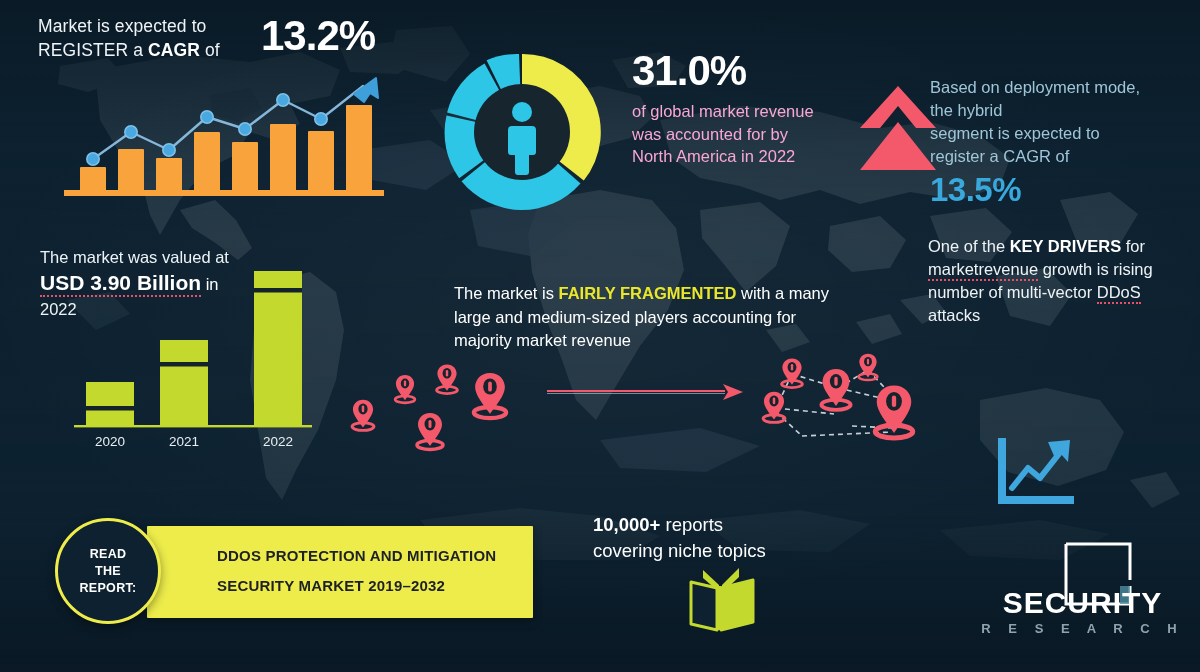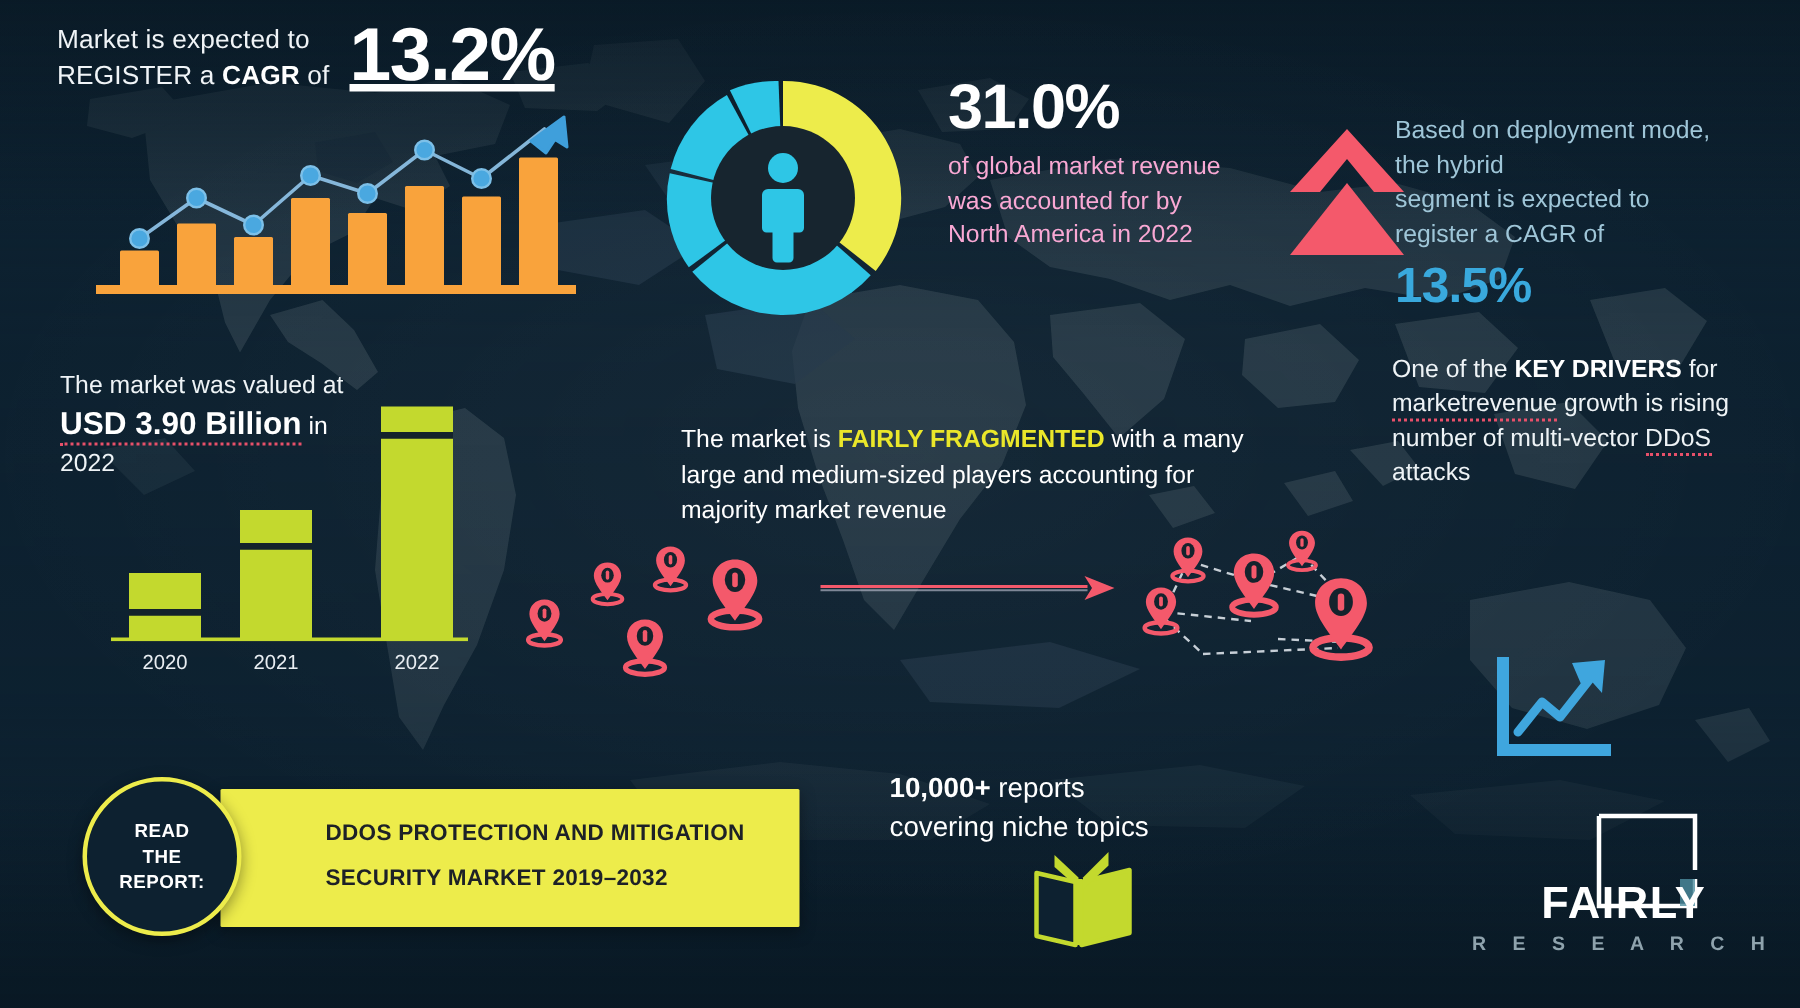--- a/index.html
+++ b/index.html
@@ -18,21 +18,21 @@
                linear-gradient(180deg, rgba(8,22,32,0.55) 0%, rgba(0,0,0,0) 22%, rgba(0,0,0,0) 78%, rgba(8,22,32,0.6) 100%);}
   .layer{position:absolute;z-index:3;}
   .hero-label{font-size:17.5px;line-height:24px;color:#f0f4f7;letter-spacing:.1px;}
   .hero-label b{font-weight:bold;color:#ffffff;}
   .bignum{font-weight:bold;color:#ffffff;letter-spacing:-1px;}
 
   
   #headline{left:38px;top:10px;width:360px;}
   #headline .row{display:flex;align-items:flex-start;}
   #headline .txt{padding-top:4px;width:195px;}
-  #headline .pct{font-size:50px;line-height:52px;margin-left:0;text-decoration:underline;}
+  #headline .pct{font-size:42px;line-height:52px;margin-left:28px;}
 
   
   #orangechart{left:58px;top:72px;}
 
   
   #donut{left:438px;top:48px;}
 
   
   #na-block{left:632px;top:48px;width:200px;}
   #na-block .pct{font-size:42px;line-height:46px;}
@@ -351,17 +351,17 @@
     <path d="M4 2 L4 62 L72 62" fill="none" stroke="#3fa6de" stroke-width="8" stroke-linecap="square"></path>
     <polyline points="14,50 30,30 42,40 64,12" fill="none" stroke="#3fa6de" stroke-width="6" stroke-linejoin="round" stroke-linecap="round"></polyline>
     <path d="M50 4 L72 2 L70 24 L62 15 L56 18 Z" fill="#3fa6de"></path>
   </svg>
   <svg class="layer" id="logo-mark" width="72" height="68" viewBox="0 0 72 68">
     <path d="M4 4 L68 4 L68 40" fill="none" stroke="#ffffff" stroke-width="3"></path>
     <path d="M4 4 L4 64 L68 64 L68 46" fill="none" stroke="#ffffff" stroke-width="3"></path>
     <path d="M58 46 L68 46 L68 64 L58 64 Z" fill="#4f8ea0" opacity="0.8"></path>
   </svg>
   <div class="layer" id="logo-text">
-    <div class="e">FAIRLY</div>
+    <div class="e">SECURITY</div>
     <div class="r">R E S E A R C H</div>
   </div>
 
 </div>
 
 </body></html>

